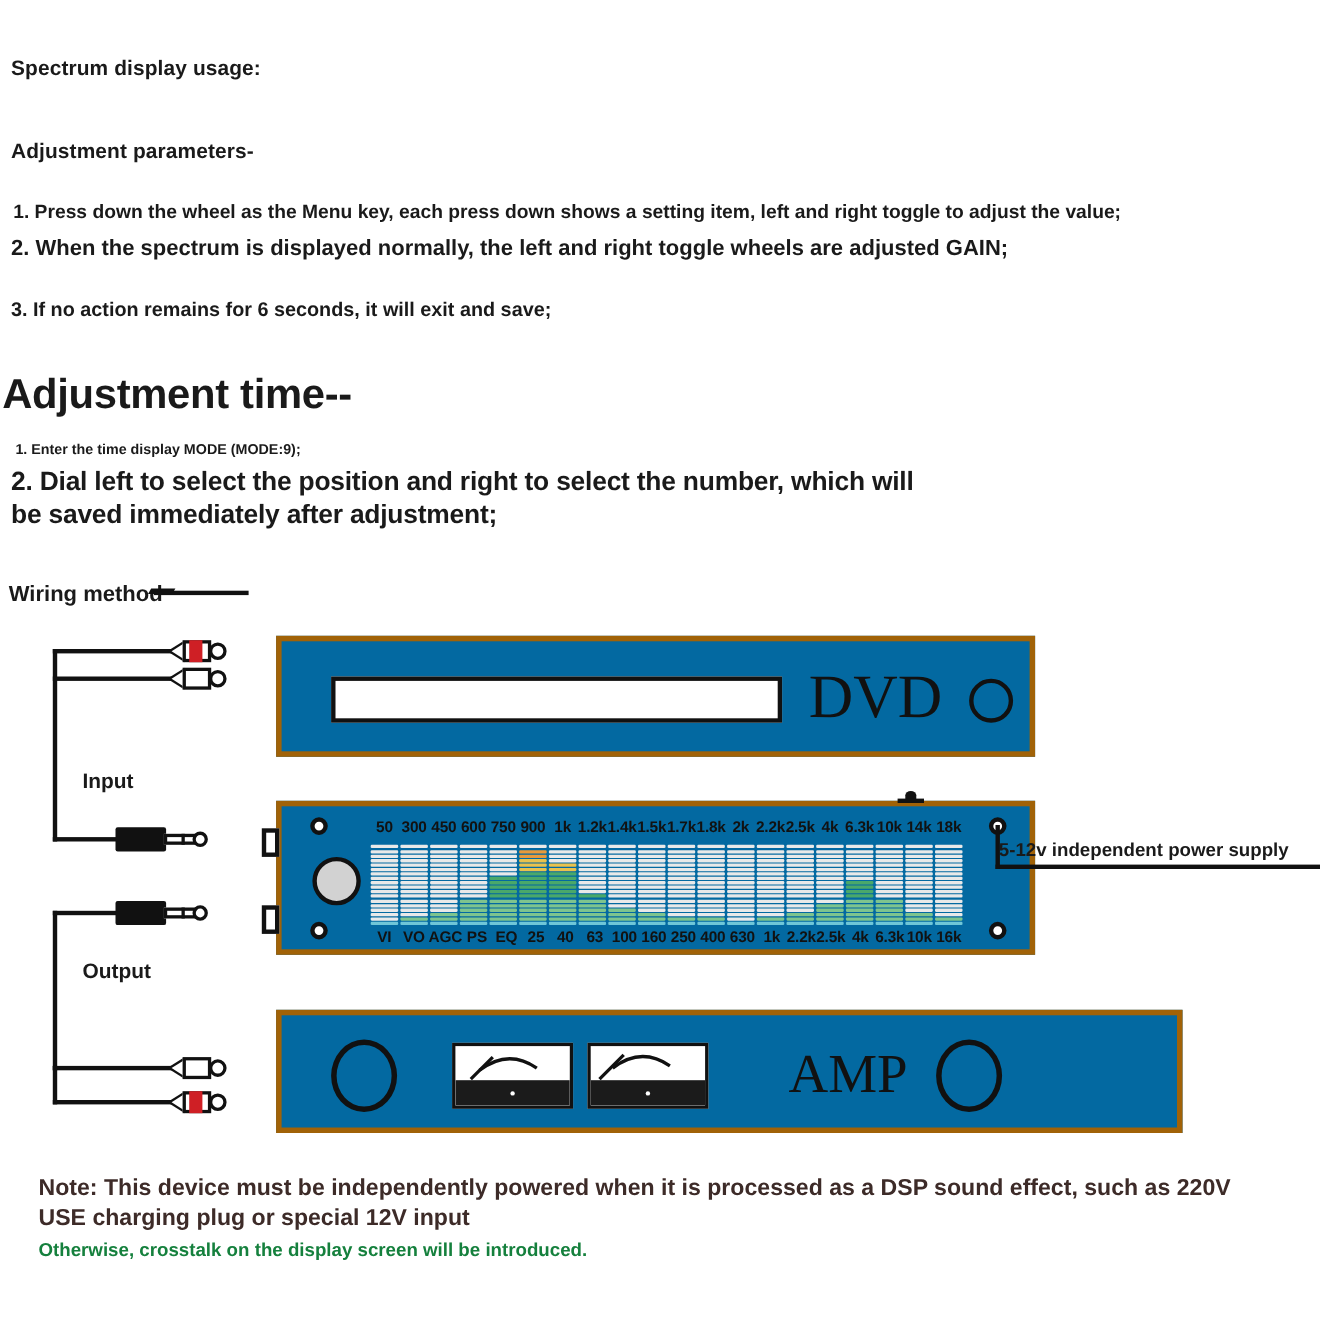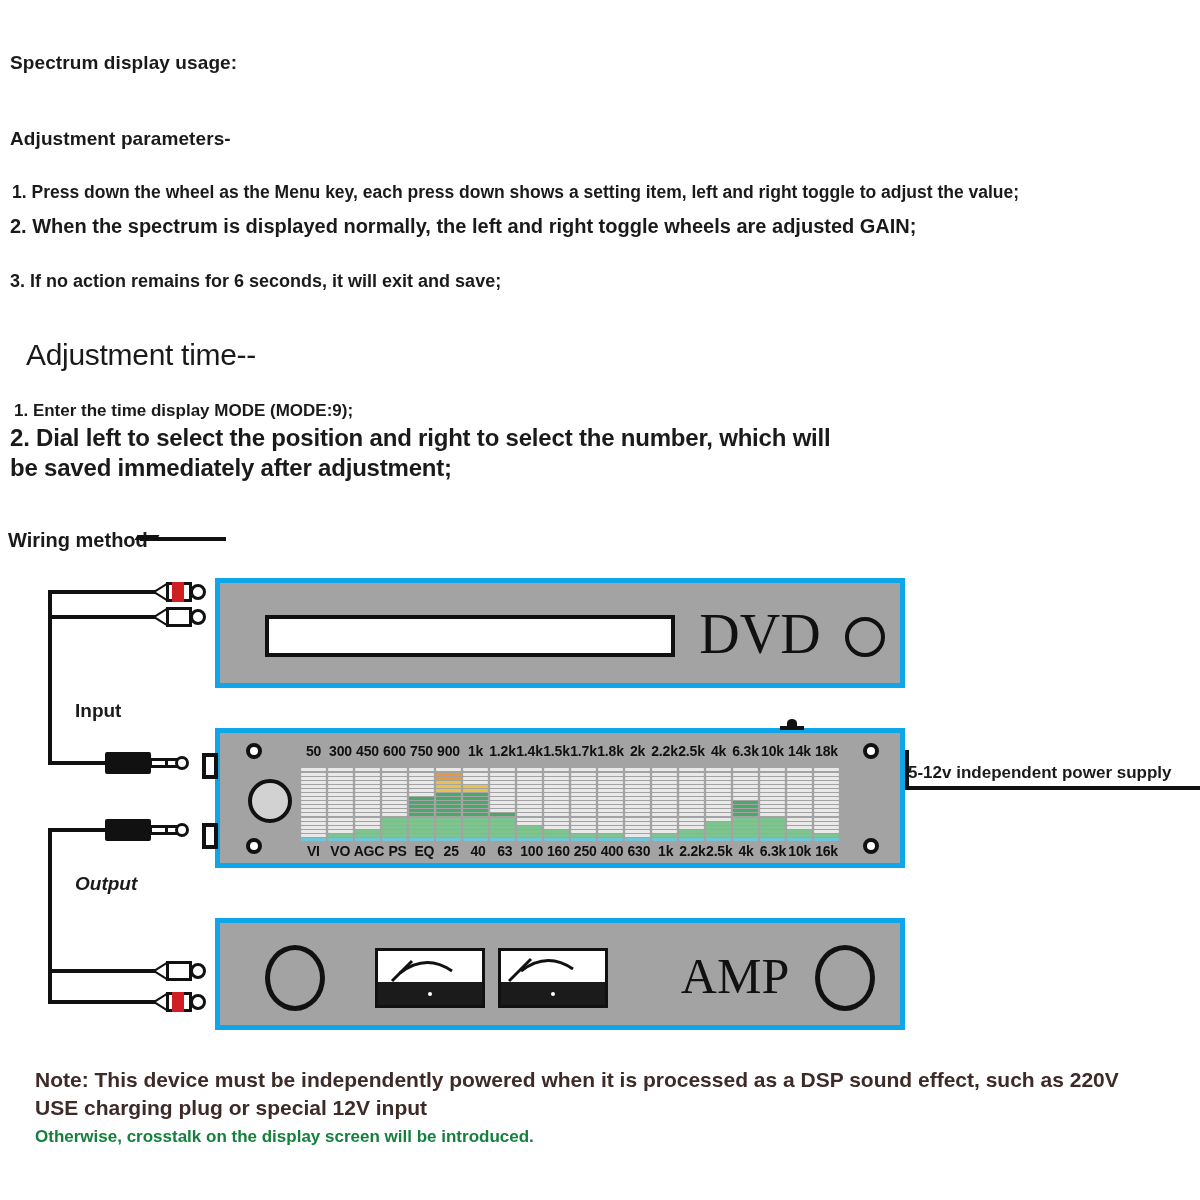--- a/index.html
+++ b/index.html
@@ -13,40 +13,40 @@
   }
   .page{position:relative;width:1200px;height:1200px;}
 
   
   .txt{position:absolute;white-space:pre;}
   #t-usage      {left:10px; top:52px;  font-size:19px; font-weight:700; letter-spacing:.1px;}
   #t-adjparams  {left:10px; top:128px; font-size:19px; font-weight:700; letter-spacing:.1px;}
   #t-p1         {left:12px; top:182px; font-size:17.5px; font-weight:600;}
   #t-p2         {left:10px; top:215px; font-size:20px; font-weight:700;}
   #t-p3         {left:10px; top:271px; font-size:18px; font-weight:700;}
-  #t-adjtime    {left:26px; top:338px; font-size:30px; font-weight:400; letter-spacing:-.3px;}
-  #t-t1         {left:14px; top:401px; font-size:17px; font-weight:700;}
+  #t-adjtime    {left:2px; top:338px; font-size:38px; font-weight:700; letter-spacing:-.3px;}
+  #t-t1         {left:14px; top:401px; font-size:13px; font-weight:700;}
   #t-t2a        {left:10px; top:424px; font-size:24px; font-weight:700; letter-spacing:-.2px;}
   #t-t2b        {left:10px; top:454px; font-size:24px; font-weight:700; letter-spacing:-.2px;}
   #t-wiring     {left:8px;  top:529px; font-size:20px; font-weight:700;}
   #t-input      {left:75px; top:700px; font-size:19px; font-weight:600;}
-  #t-output     {left:75px; top:873px; font-size:19px; font-weight:600;font-style:italic;}
+  #t-output     {left:75px; top:873px; font-size:19px; font-weight:600;}
   #t-power      {left:908px;top:763px; font-size:17px; font-weight:600;}
 
   #t-note1{left:35px; top:1068px; font-size:21px; font-weight:600; color:#3d2b28;}
   #t-note2{left:35px; top:1096px; font-size:21px; font-weight:600; color:#3d2b28;}
   #t-note3{left:35px; top:1127px; font-size:17px; font-weight:600; color:#15803d;}
 
   
   #wire-leader{position:absolute;left:140px;top:537px;width:86px;height:4px;background:#111;}
   #wire-leader:before{content:"";position:absolute;left:-4px;top:-2px;width:22px;height:5px;background:#111;
      transform:skewX(-30deg);}
 
   
-  .chassis{position:absolute;border:5px solid #0ea5e9;background:#a3a3a3;box-sizing:border-box;}
+  .chassis{position:absolute;border:5px solid #a16207;background:#0369a1;box-sizing:border-box;margin-left:36px;}
 
   
   #dvd{left:215px;top:578px;width:690px;height:110px;}
   #dvd-slot{position:absolute;left:45px;top:32px;width:410px;height:42px;border:4px solid #111;box-sizing:border-box;background:#fff;}
   #dvd-label{position:absolute;left:460px;top:14px;width:160px;text-align:center;
      font-family:"Liberation Serif","DejaVu Serif",serif;font-size:56px;line-height:74px;color:#111;}
   #dvd-knob{position:absolute;left:625px;top:34px;width:40px;height:40px;border:4px solid #111;border-radius:50%;box-sizing:border-box;}
 
   
   #spec{left:215px;top:728px;width:690px;height:140px;}
@@ -70,21 +70,21 @@
   #bars{position:absolute;left:0;top:17px;width:540px;height:83px;display:flex;}
   .barcol{flex:1 1 0;display:flex;flex-direction:column-reverse;align-items:center;height:83px;padding:0 1px;box-sizing:border-box;}
   .seg{width:100%;height:3px;margin-top:1.1px;border-radius:1px;background:#e9e9e9;}
   .seg.on-green{background:#4aa86a;}
   .seg.on-lgreen{background:#7ec48e;}
   .seg.on-yellow{background:#e8c24e;}
   .seg.on-orange{background:#e79a3c;}
   .seg.on-cyan{background:#6fc6d8;}
 
   
-  #amp{left:215px;top:918px;width:690px;height:112px;}
+  #amp{left:215px;top:918px;width:824px;height:112px;}
   #amp-knob-l{position:absolute;left:45px;top:22px;width:60px;height:66px;border:5px solid #111;border-radius:50%;box-sizing:border-box;}
   #amp-knob-r{position:absolute;left:595px;top:22px;width:60px;height:66px;border:5px solid #111;border-radius:50%;box-sizing:border-box;}
   .vu{position:absolute;top:25px;width:110px;height:60px;border:3px solid #111;background:#fff;box-sizing:border-box;overflow:hidden;}
   #vu1{left:155px;} #vu2{left:278px;}
   .vu-dark{position:absolute;left:0;bottom:0;width:100%;height:23px;background:#1b1b1b;}
   .vu-dot{position:absolute;left:50%;bottom:9px;width:4px;height:4px;margin-left:-2px;border-radius:50%;background:#fff;}
   #amp-label{position:absolute;left:440px;top:18px;width:150px;text-align:center;
      font-family:"Liberation Serif","DejaVu Serif",serif;font-size:50px;line-height:70px;color:#111;}
 
   

